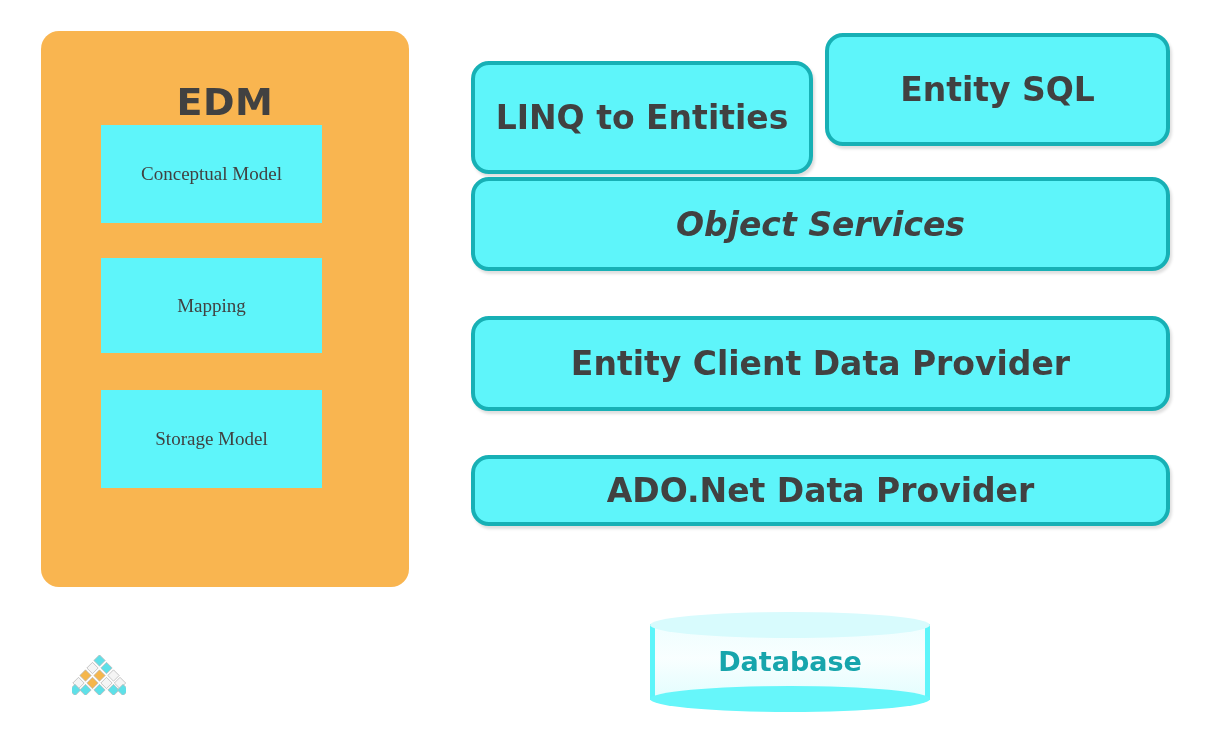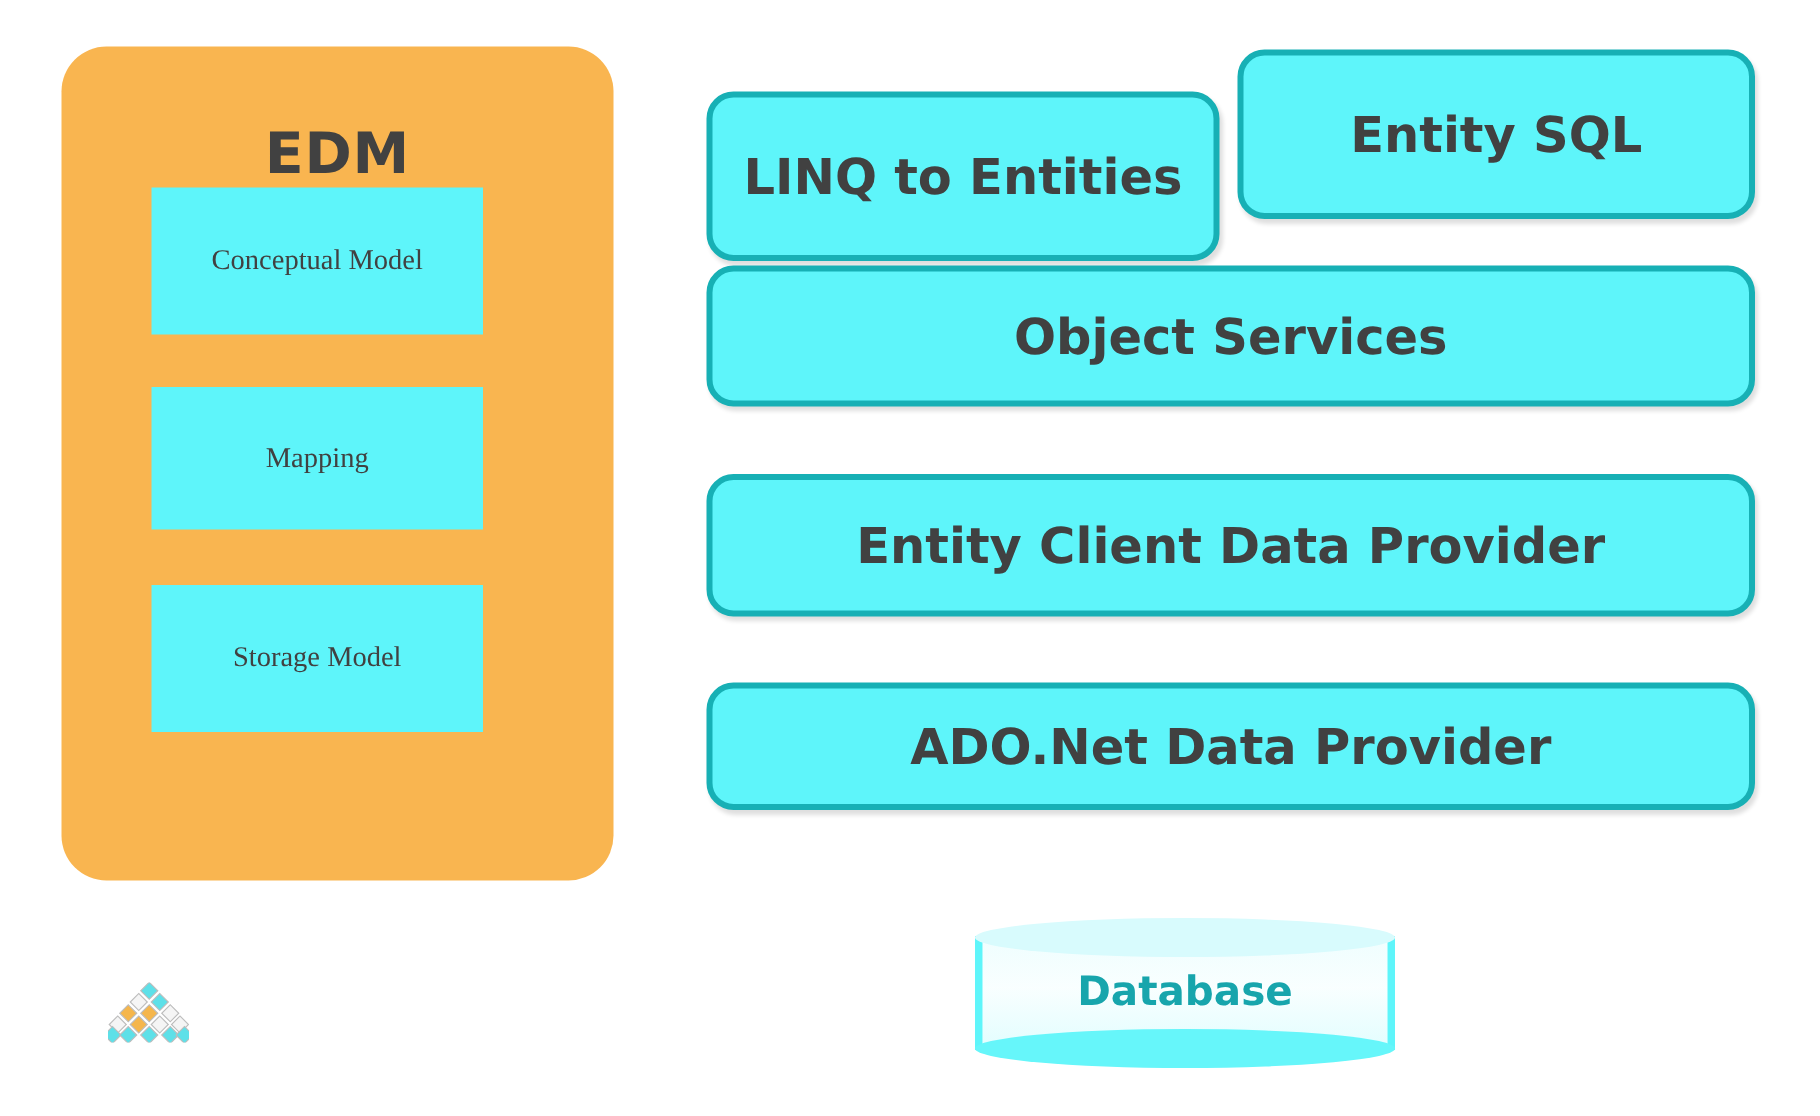--- a/index.html
+++ b/index.html
@@ -17,21 +17,21 @@
   }
 
   
   .edm-panel {
     position: absolute;
     left: 41px;
     top: 31px;
     width: 368px;
     height: 556px;
     background: #F9B550;
-    border-radius: 30px;
+    border-radius: 18px;
     box-sizing: border-box;
   }
   .edm-title {
     position: absolute;
     left: 0;
     top: 52px;
     width: 100%;
     text-align: center;
     font-size: 38px;
     font-weight: 700;
@@ -70,23 +70,23 @@
     display: flex;
     align-items: center;
     justify-content: center;
     color: #414141;
     font-weight: 700;
     text-align: center;
     box-shadow: 2px 3px 3px rgba(0,0,0,0.13);
   }
   .box-linq      { left: 471px;  top: 33px;  width: 342px; height: 113px; font-size: 33px; margin-top: 28px; }
   .box-esql      { left: 825px;  top: 33px;  width: 345px; height: 113px; font-size: 33px; }
-  .box-objsvc    { left: 471px;  top: 177px; width: 699px; height: 94px;  font-size: 33px; }
+  .box-objsvc    { left: 471px;  top: 177px; width: 699px; height: 94px;  font-size: 33px; font-style: italic; }
   .box-entclient { left: 471px;  top: 316px; width: 699px; height: 95px;  font-size: 33px; }
-  .box-ado       { left: 471px;  top: 455px; width: 699px; height: 85px;  font-size: 33px; }
+  .box-ado       { left: 471px;  top: 455px; width: 699px; height: 71px;  font-size: 33px; }
 
   
   .db-cylinder {
     position: absolute;
     left: 650px;
     top: 612px;
     width: 280px;
     height: 100px;
   }
   .db-body {

